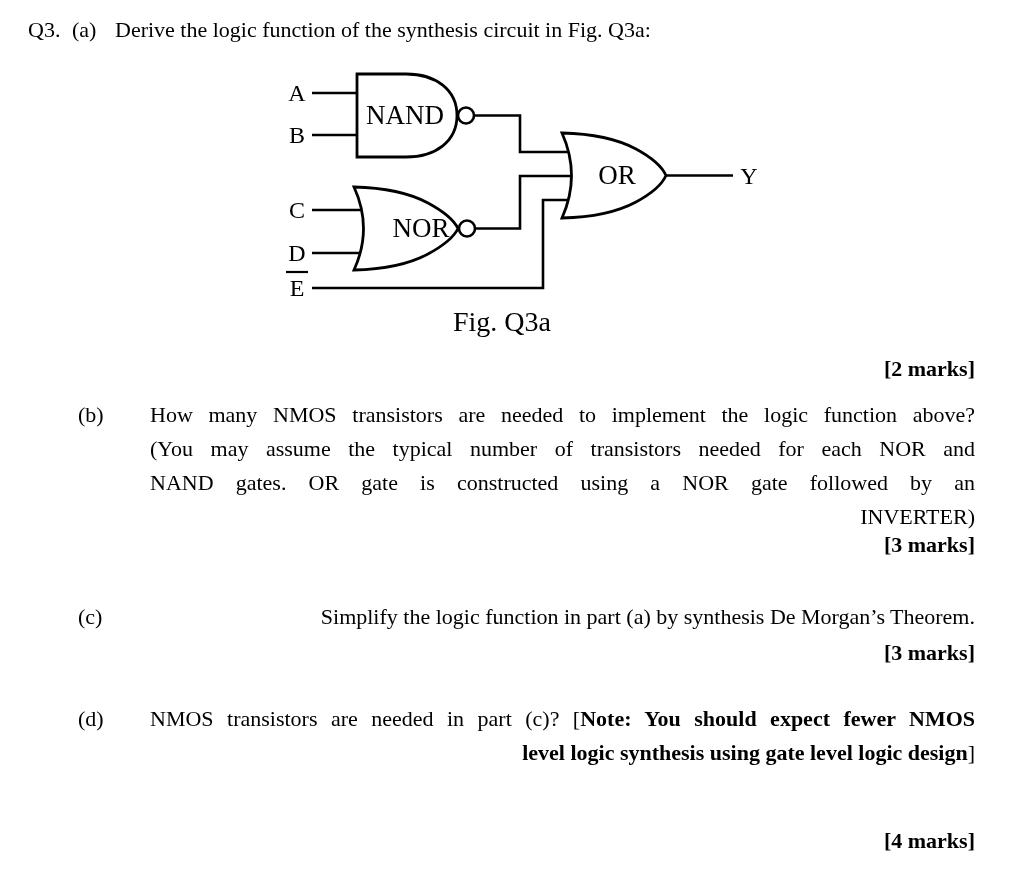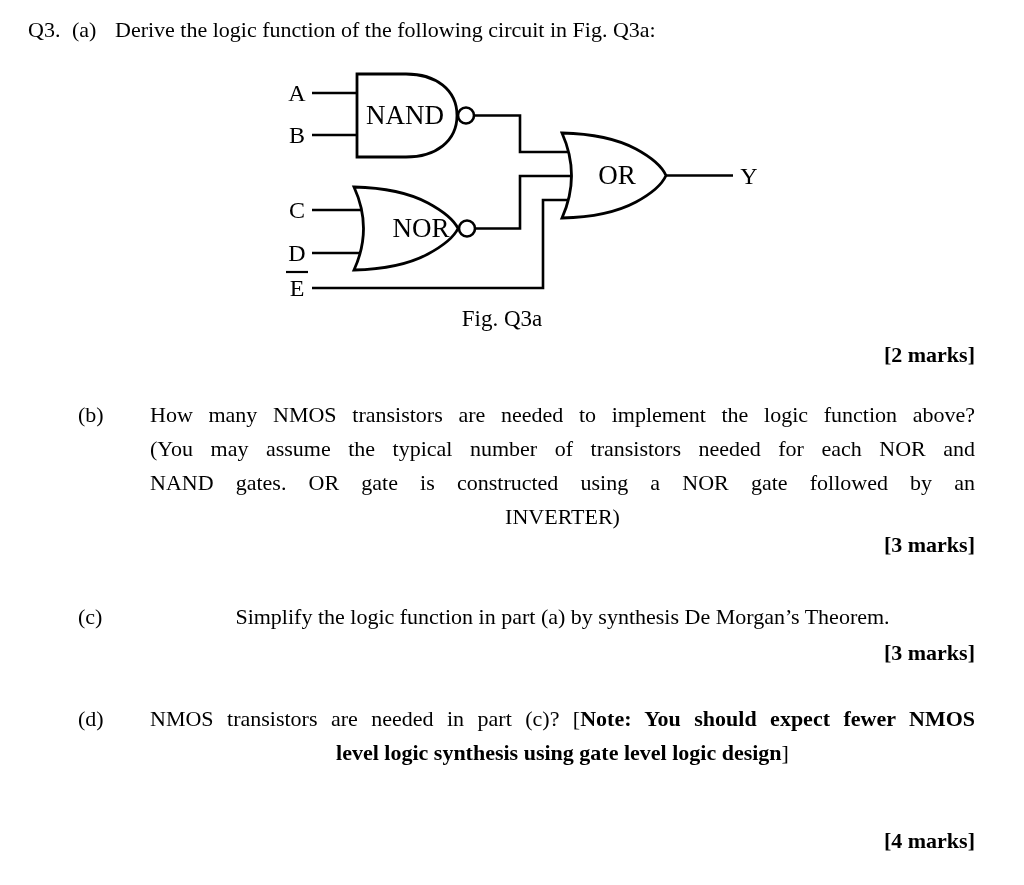--- a/index.html
+++ b/index.html
@@ -13,39 +13,39 @@
 
   .circuit{position:absolute;left:0;top:0;pointer-events:none;}
   .circuit path.wire{fill:none;stroke:#000;stroke-width:2.6;}
   .circuit path.gate{fill:#fff;stroke:#000;stroke-width:2.8;}
   .circuit circle.bub{fill:#fff;stroke:#000;stroke-width:2.6;}
   .circuit line.bar{stroke:#000;stroke-width:2.2;}
   .circuit text{font-family:"Liberation Serif", serif;fill:#000;}
   .circuit text.glabel{font-size:27px;text-anchor:middle;}
   .circuit text.ilabel{font-size:24px;text-anchor:middle;}
 
-  .figcap{position:absolute;top:306px;left:420px;width:164px;text-align:center;font-size:23px;}
+  .figcap{position:absolute;top:306px;left:420px;width:164px;text-align:center;font-size:28px;}
 
   .marks{position:absolute;right:49px;font-weight:bold;line-height:34px;font-size:22px;}
-  .marks.ma{top:338px;} .marks.mb{top:528px;} .marks.mc{top:636px;} .marks.md{top:824px;}
+  .marks.ma{top:352px;} .marks.mb{top:528px;} .marks.mc{top:636px;} .marks.md{top:824px;}
 
   .part{position:absolute;left:78px;width:897px;display:flex;align-items:flex-start;}
   .part.pb{top:398px;} .part.pc{top:600px;} .part.pd{top:702px;}
   .pmark{flex:0 0 44px;line-height:34px;}
   .ptext{flex:1 1 auto;min-width:0;margin-left:28px;}
   .ptext div{line-height:34px;}
   .jline{text-align:justify;text-align-last:justify;text-justify:inter-word;}
-  .lline{text-align:center;}
+  .lline{text-align:right;}
   .b{font-weight:bold;}
 </style>
 </head>
 <body>
 
 <div class="qline">
-  <span class="qnum">Q3.</span><span class="plabel">(a)</span><span>Derive the logic function of the following circuit in Fig. Q3a:</span>
+  <span class="qnum">Q3.</span><span class="plabel">(a)</span><span>Derive the logic function of the synthesis circuit in Fig. Q3a:</span>
 </div>
 
 <svg class="circuit" width="1024" height="345" viewBox="0 0 1024 345" xmlns="http://www.w3.org/2000/svg">
 
   <path class="wire" d="M312 93 H357"></path>
   <path class="wire" d="M312 135 H357"></path>
   <path class="wire" d="M312 210 H380"></path>
   <path class="wire" d="M312 253 H380"></path>
   <path class="wire" d="M312 288 H543 V200 H592"></path>
 

